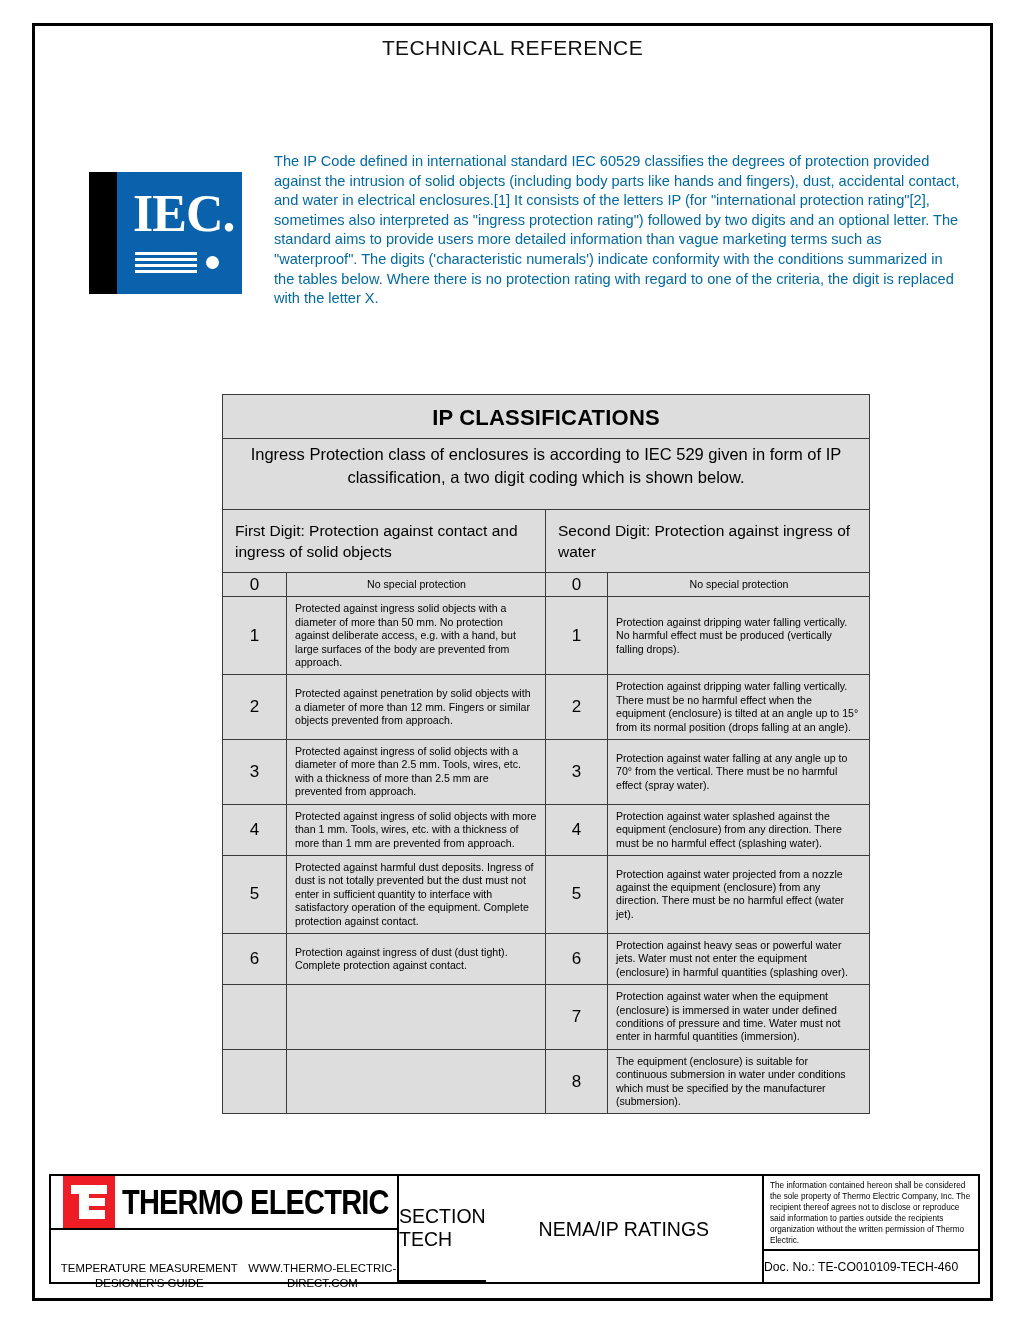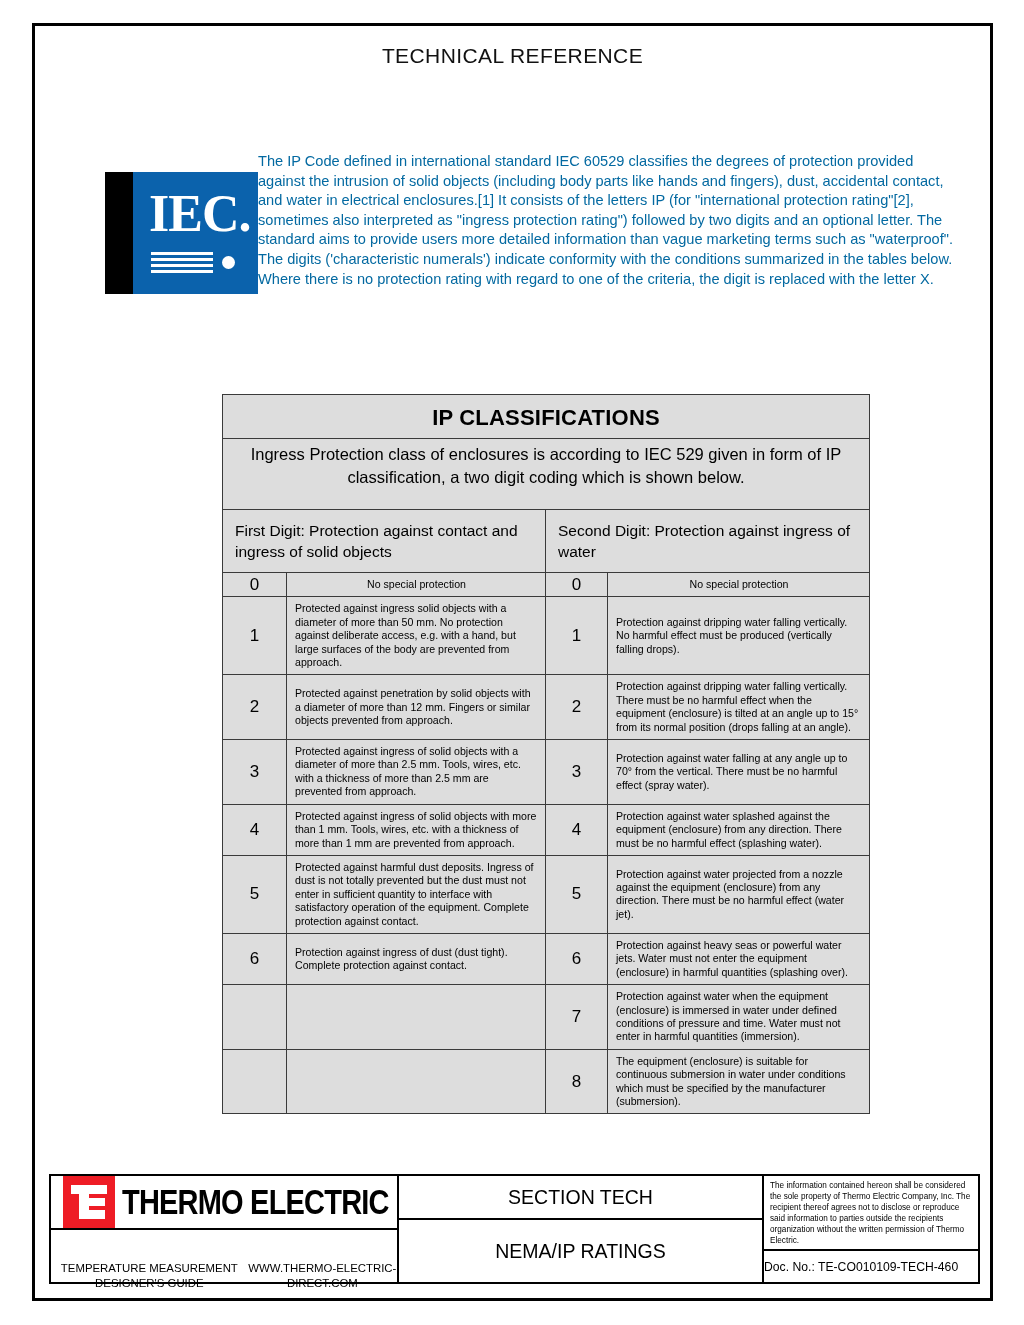--- a/index.html
+++ b/index.html
@@ -26,39 +26,40 @@
     border: 3px solid #000000;
     box-sizing: border-box;
     background: #ffffff;
   }
 
   
   #doc-header {
     text-align: center;
     font-size: 21px;
     letter-spacing: 0.4px;
-    padding-top: 18px;
+    padding-top: 10px;
     color: #111;
   }
 
   
   #intro-block {
     position: absolute;
     left: 38px;
     top: 124px;
     width: 890px;
     display: flex;
     align-items: flex-start;
   }
   #iec-logo-wrap {
     width: 185px;
     flex: 0 0 185px;
     padding-top: 22px;
     display: flex;
-    justify-content: flex-end;
+    justify-content: flex-start;
+    margin-left: 16px;
   }
   .iec-logo {
     width: 153px;
     height: 122px;
     background: #0b62ac;
     position: relative;
     display: block;
   }
   .iec-logo .black-bar {
     position: absolute;
@@ -240,21 +241,20 @@
     display: flex;
     align-items: center;
     justify-content: center;
     font-size: 11.4px;
     line-height: 15px;
     text-align: center;
   }
   .tb-col-mid {
     flex: 1 1 auto;
     display: flex;
-    flex-direction: column;
     border-right: 2.5px solid #000;
     box-sizing: border-box;
   }
   .tb-section {
     flex: 0 0 44px;
     display: flex;
     align-items: center;
     justify-content: center;
     font-size: 19.5px;
     border-bottom: 2.5px solid #000;

